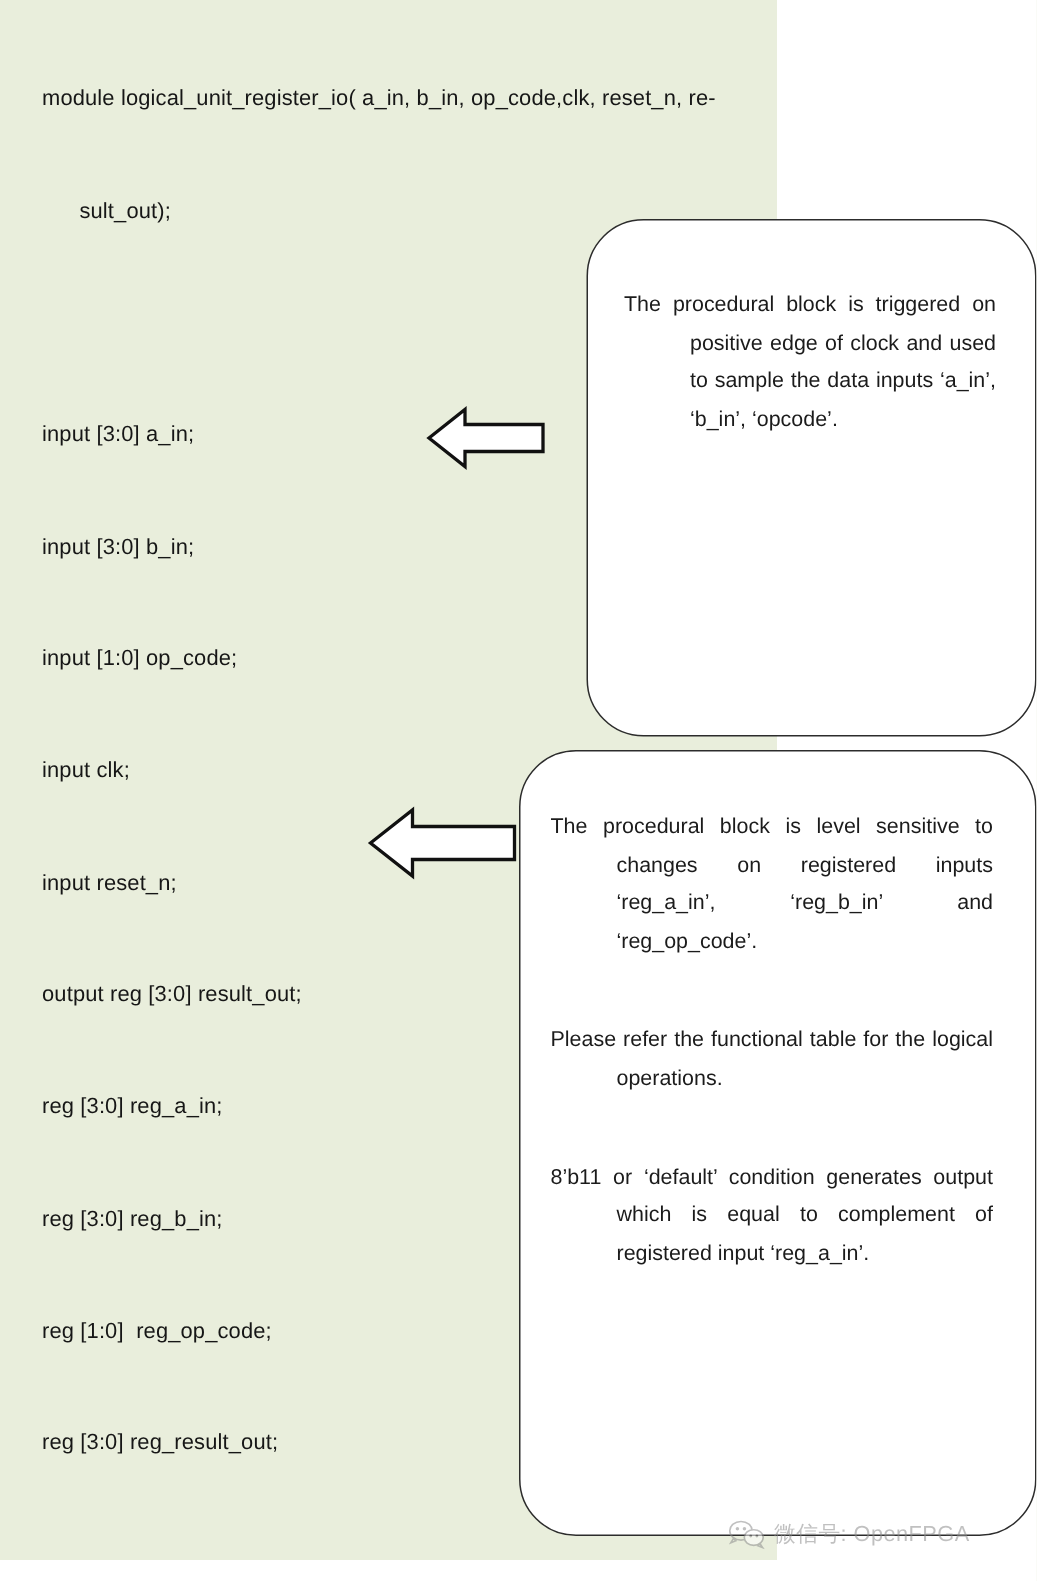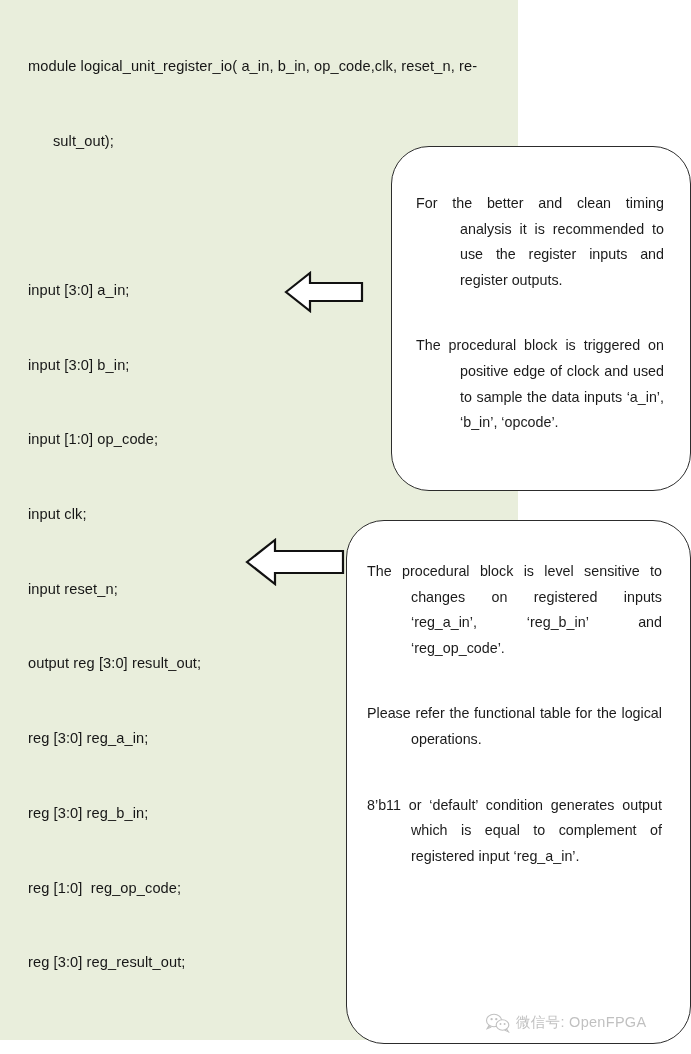--- a/index.html
+++ b/index.html
@@ -50,21 +50,21 @@
   }
   #callout-1 {
     left: 391px;
     top: 146px;
     width: 300px;
     height: 345px;
     border-radius: 38px;
   }
   #callout-2 {
     left: 346px;
-    top: 520px;
+    top: 500px;
     width: 345px;
     height: 524px;
     border-radius: 38px;
   }
   .callout-inner {
     padding: 44px 26px 20px 24px;
     font-size: 14.3px;
     line-height: 25.6px;
     color: #1b1b1b;
     text-align: justify;
@@ -152,21 +152,20 @@
   
   
   
   
   
   
 </div>
 
 <div class="callout" id="callout-1">
   <div class="callout-inner">
-    <p class="para gap-lg">For the better and clean timing analysis it is recommended to use the register inputs and register outputs.</p>
     <p class="para">The procedural block is triggered on positive edge of clock and used to sample the data inputs ‘a_in’, ‘b_in’, ‘opcode’.</p>
   </div>
 </div>
 
 <div class="callout" id="callout-2">
   <div class="callout-inner">
     <p class="para gap-lg">The procedural block is level sensitive to changes on registered inputs ‘reg_a_in’, ‘reg_b_in’ and ‘reg_op_code’.</p>
     <p class="para gap-lg">Please refer the functional table for the logical operations.</p>
     <p class="para">8’b11 or ‘default’ condition generates output which is equal to complement of registered input ‘reg_a_in’.</p>
   </div>

